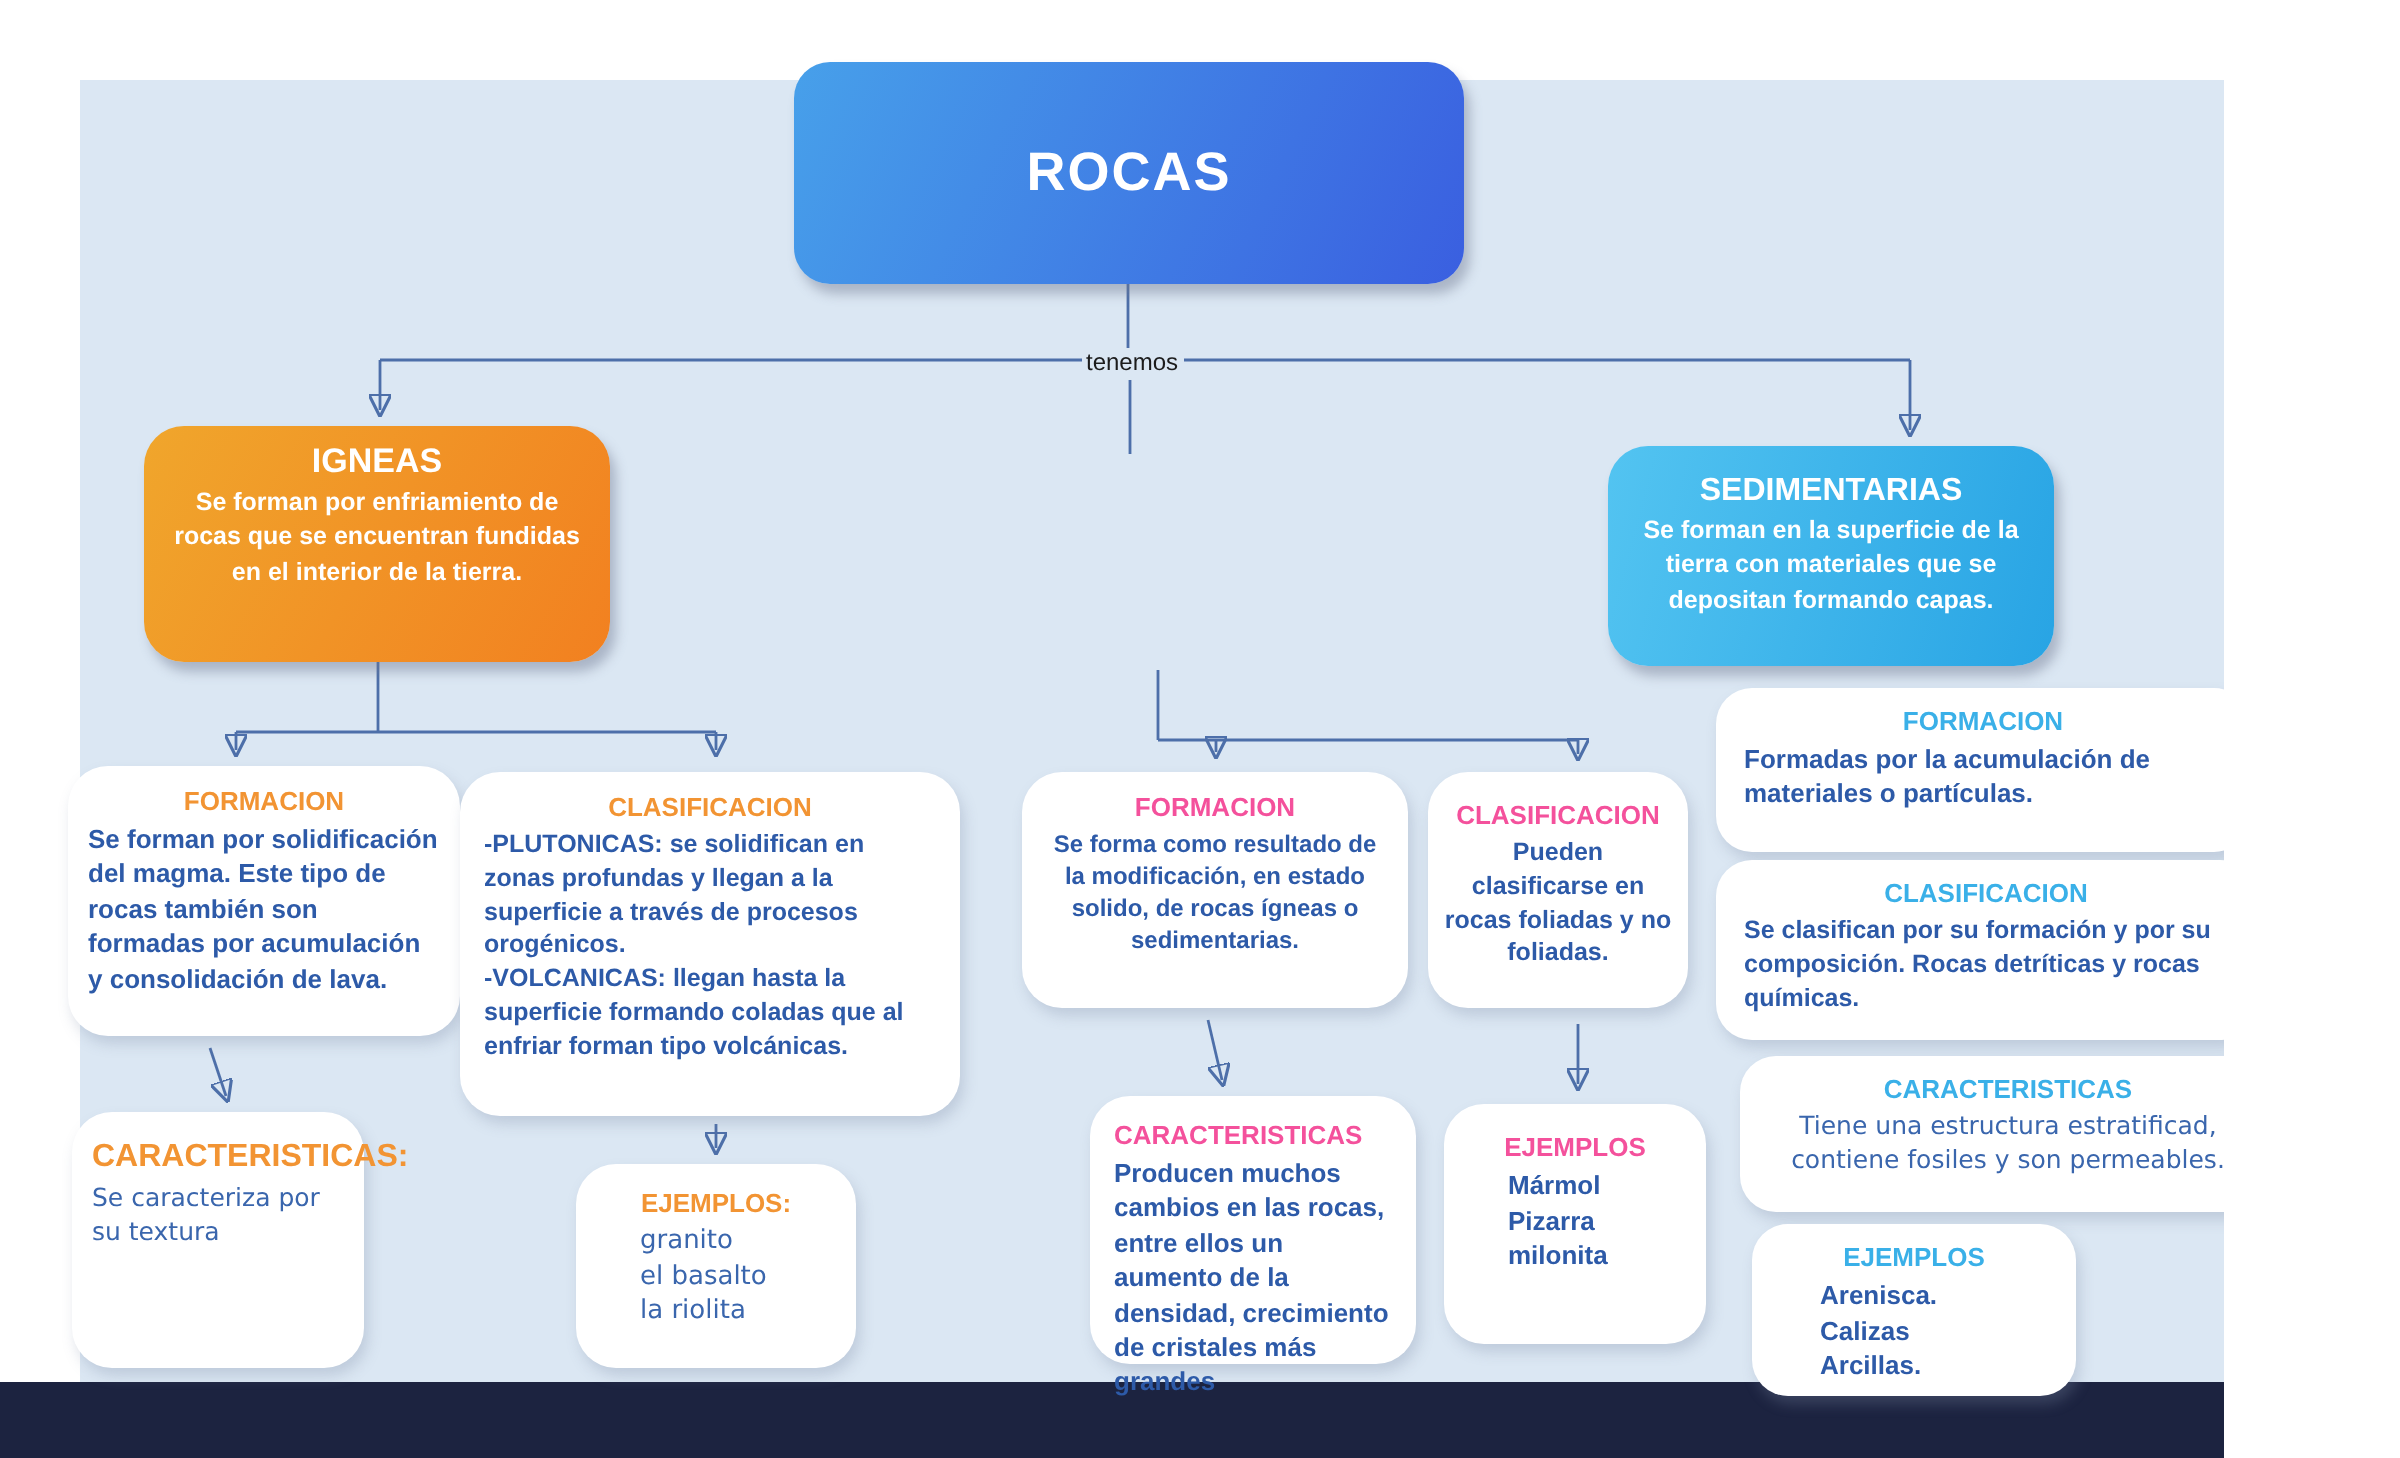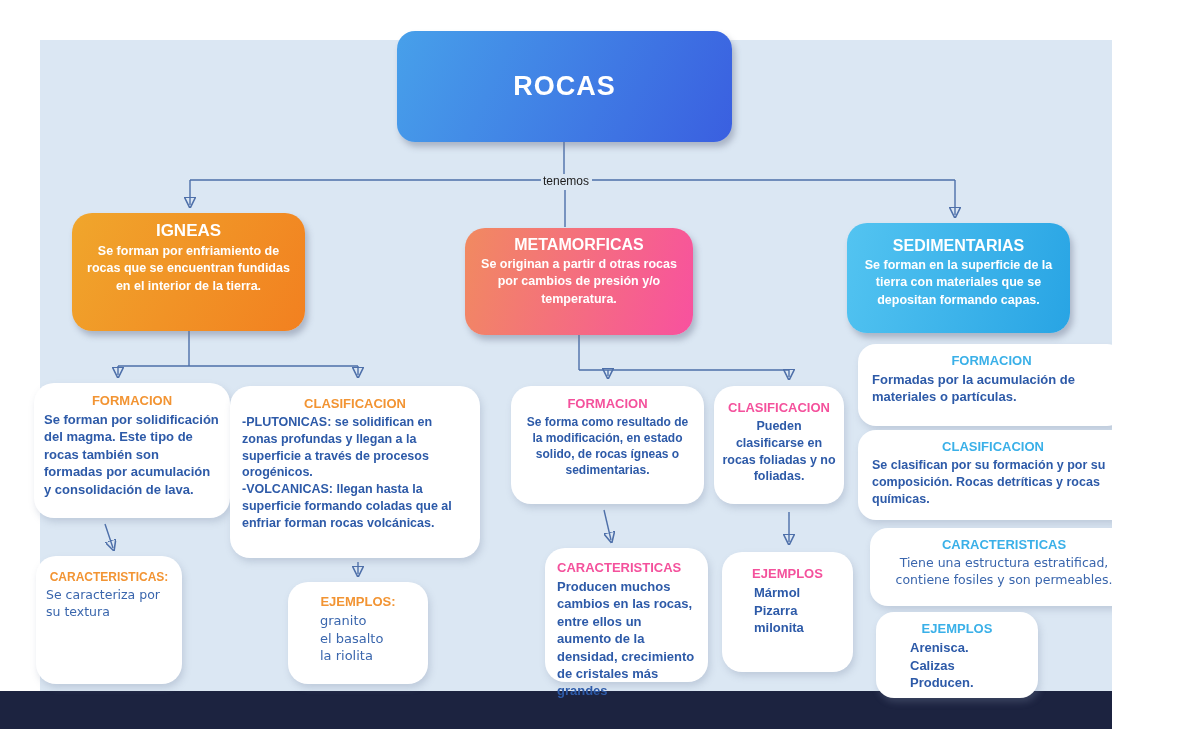--- a/index.html
+++ b/index.html
@@ -16,21 +16,21 @@
         background:linear-gradient(115deg,#47a0ea 0%,#3a5fe0 100%);
         display:flex;align-items:center;justify-content:center;}
   .node-root .big-title{font-size:27px;font-weight:700;letter-spacing:1px;}
   .branch{border-radius:20px;padding:8px 12px 0 12px;box-sizing:border-box;}
   .branch-title{font-weight:700;font-size:17px;margin-bottom:2px;}
   .branch-desc{font-weight:700;font-size:12.5px;line-height:1.38;}
   .b-ign{left:72px;top:213px;width:233px;height:118px;
          background:linear-gradient(120deg,#f0a62c 0%,#f28020 100%);}
   .b-met{left:465px;top:228px;width:228px;height:107px;
          background:linear-gradient(105deg,#f18a60 0%,#f8519f 100%);}
-  .b-sed{left:847px;top:223px;width:223px;height:110px;
+  .b-sed{left:804px;top:223px;width:223px;height:110px;
          background:linear-gradient(105deg,#53c4f1 0%,#28a4e4 100%);}
 
   .card{position:absolute;background:#ffffff;border-radius:20px;box-sizing:border-box;
         padding:10px 10px;color:#2d5aa8;box-shadow:2px 4px 7px rgba(125,140,165,.30);}
   .card-title{font-weight:700;font-size:13px;text-align:center;margin-bottom:3px;}
   .t-ign{color:#f29433;}
   .t-met{color:#f4519c;}
   .t-sed{color:#3ab0e8;}
   .card-body{font-weight:700;font-size:12.5px;line-height:1.34;text-align:left;}
   .card-body.center{text-align:center;}
@@ -92,43 +92,39 @@
     <div class="big-title">ROCAS</div>
   </div>
 
   <div class="lbl-tenemos">tenemos</div>
 
   <div class="node branch b-ign">
     <div class="branch-title">IGNEAS</div>
     <div class="branch-desc">Se forman por enfriamiento de rocas que se encuentran fundidas en el interior de la tierra.</div>
   </div>
 
-  <div class="node branch b-met">
-    <div class="branch-title" style="font-size:16px;">METAMORFICAS</div>
-    <div class="branch-desc">Se originan a partir d otras rocas por cambios de presión y/o temperatura.</div>
-  </div>
 
   <div class="node branch b-sed">
     <div class="branch-title" style="font-size:16px;margin-top:6px;">SEDIMENTARIAS</div>
     <div class="branch-desc">Se forman en la superficie de la tierra con materiales que se depositan formando capas.</div>
   </div>
 
   <div class="card c-ign-for">
     <div class="card-title t-ign">FORMACION</div>
     <div class="card-body" style="font-size:13px;">Se forman por solidificación del magma. Este tipo de rocas también son formadas por acumulación y consolidación de lava.</div>
   </div>
 
   <div class="card c-ign-cla">
     <div class="card-title t-ign">CLASIFICACION</div>
     <div class="card-body">-PLUTONICAS: se solidifican en zonas profundas y llegan a la superficie a través de procesos orogénicos.</div>
-    <div class="card-body">-VOLCANICAS: llegan hasta la superficie formando coladas que al enfriar forman rocas volcánicas.</div>
+    <div class="card-body">-VOLCANICAS: llegan hasta la superficie formando coladas que al enfriar forman tipo volcánicas.</div>
   </div>
 
   <div class="card c-ign-car">
-    <div class="card-title t-ign" style="font-size:12px;">CARACTERISTICAS:</div>
+    <div class="card-title t-ign" style="font-size:16px;">CARACTERISTICAS:</div>
     <div class="card-body plain">Se caracteriza por su textura</div>
   </div>
 
   <div class="card c-ign-eje">
     <div class="card-title t-ign">EJEMPLOS:</div>
     <div class="list-line plain">granito</div>
     <div class="list-line plain">el basalto</div>
     <div class="list-line plain">la riolita</div>
   </div>
 
@@ -166,15 +162,15 @@
 
   <div class="card c-sed-car">
     <div class="card-title t-sed">CARACTERISTICAS</div>
     <div class="card-body plain" style="text-align:center;">Tiene una estructura estratificad, contiene fosiles y son permeables.</div>
   </div>
 
   <div class="card c-sed-eje">
     <div class="card-title t-sed">EJEMPLOS</div>
     <div class="list-line">Arenisca.</div>
     <div class="list-line">Calizas</div>
-    <div class="list-line">Producen.</div>
+    <div class="list-line">Arcillas.</div>
   </div>
 </div>
 
 </body></html>

